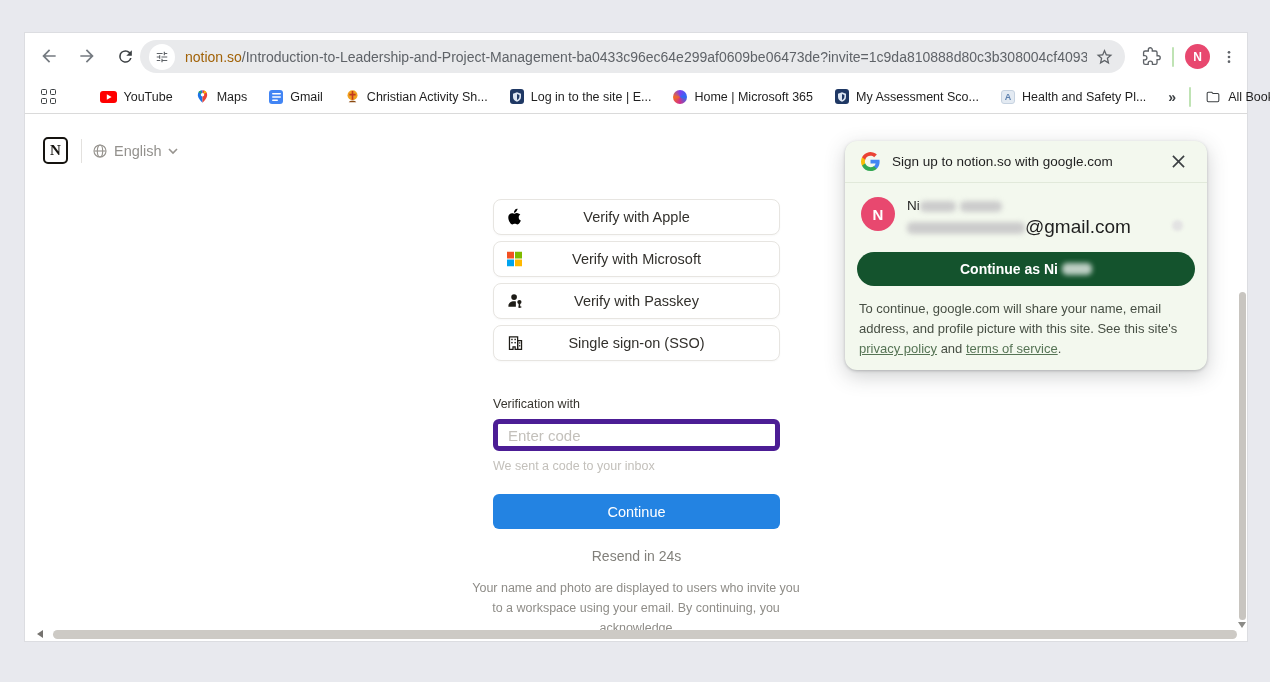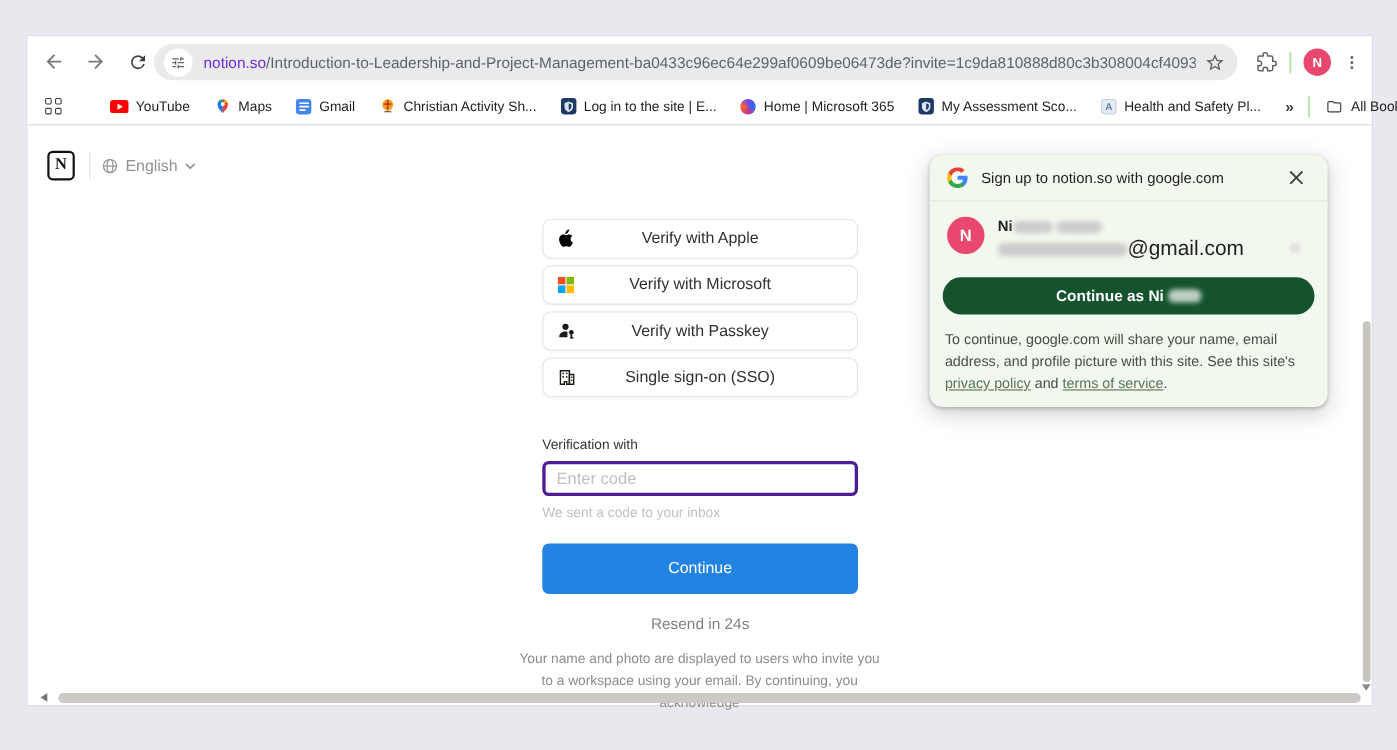--- a/index.html
+++ b/index.html
@@ -8,21 +8,21 @@
   .stage { position:relative; width:1270px; height:682px; background:#e8e9ee; }
 
   .window { position:absolute; left:25px; top:33px; width:1222px; height:608px; background:#fff; box-shadow:0 0 0 1px rgba(0,0,0,.05); }
 
   
   .toolbar { position:absolute; top:0; left:0; right:0; height:47px; background:#fff; }
   .nav-ic { position:absolute; top:7px; width:32px; height:32px; display:flex; align-items:center; justify-content:center; border-radius:50%; cursor:pointer; }
   .omnibox { position:absolute; left:115px; top:7px; width:985px; height:33px; background:#e9eaec; border-radius:17px; display:flex; align-items:center; padding:0 38px 0 9px; }
   .site-chip { width:26px; height:26px; min-width:26px; border-radius:50%; background:#fff; display:flex; align-items:center; justify-content:center; margin-right:10px; }
   .url { font-size:14px; white-space:nowrap; overflow:hidden; flex:1; }
-  .url .host { color:#6d28d9; }
+  .url .host { color:#a16207; }
   .url .path { color:#5f6368; }
   .star-btn { position:absolute; right:11px; top:50%; transform:translateY(-50%); display:flex; cursor:pointer; }
   .tb-right { position:absolute; right:10px; top:0; height:47px; display:flex; align-items:center; gap:11px; }
   .divider-green { width:2px; height:20px; background:#bfe3b4; border-radius:1px; }
   .avatar { width:25px; height:25px; border-radius:50%; background:#e8486f; color:#fff; font-size:12px; font-weight:bold; display:flex; align-items:center; justify-content:center; cursor:pointer; }
 
   
   .bookmarks { position:absolute; top:47px; left:0; right:0; height:34px; border-bottom:1px solid #dadada; display:flex; align-items:center; padding:0 12px 0 16px; gap:22px; background:#fff; }
   .bm { display:flex; align-items:center; gap:7px; font-size:12.5px; color:#1f1f1f; white-space:nowrap; cursor:pointer;justify-content:center; }
   .bm-right { margin-left:auto; display:flex; align-items:center; gap:14px; }
@@ -33,34 +33,34 @@
 
   
   .notion-logo { position:absolute; left:18px; top:104px; width:25px; height:27px; border:2.4px solid #15130f; border-radius:5px; background:#fff; display:flex; align-items:center; justify-content:center; font-family:"Liberation Serif", serif; font-weight:bold; font-size:15px; color:#15130f; }
   .lang-divider { position:absolute; left:56px; top:106px; width:1px; height:24px; background:#e3e1de; }
   .lang { position:absolute; left:67px; top:110px; display:flex; align-items:center; gap:6px; color:#93918d; font-size:14.5px; cursor:pointer; }
 
   .form { position:absolute; left:468px; top:166px; width:287px; }
   .vbtn { position:relative; height:36px; border:1px solid #e7e5e1; border-radius:8px; background:#fff; display:flex; align-items:center; justify-content:center; font-size:14.5px; font-weight:500; color:#32302c; margin-bottom:6px; box-shadow:0 1px 2px rgba(0,0,0,.03); cursor:pointer; }
   .vbtn .ic { position:absolute; left:13px; top:50%; transform:translateY(-50%); display:flex; }
   .code-label { margin-top:36px; font-size:12.5px; color:#37352f; }
-  .code-input { margin-top:8px; width:100%; height:32px; border:3px solid #4c1d95; border-radius:6px; padding:0 10px; font-size:15px; color:#37352f; outline:none; background:#fff; }
+  .code-input { margin-top:8px; width:100%; height:32px; border:5px solid #4c1d95; border-radius:6px; padding:0 10px; font-size:15px; color:#37352f; outline:none; background:#fff; }
   .code-input::placeholder { color:#c3c0bb; }
   .helper { margin-top:8px; font-size:12.5px; color:#c3c0bb; }
-  .continue-btn { margin-top:21px; width:100%; height:46px; border:none; border-radius:6px; background:#2383e2; color:#fff; font-size:14.5px; font-weight:500; cursor:pointer; }
+  .continue-btn { margin-top:21px; width:100%; height:35px; border:none; border-radius:6px; background:#2383e2; color:#fff; font-size:14.5px; font-weight:500; cursor:pointer; }
   .resend { margin-top:19px; text-align:center; font-size:14px; color:#82807b; cursor:pointer; }
   .footer-note { width:332px; margin:14px 0 0 -23px; text-align:center; font-size:12.5px; line-height:1.6; color:#8f8d88; }
 
   
   .popup { position:absolute; left:820px; top:108px; width:362px; height:229px; background:#f3f8ee; border-radius:12px; box-shadow:0 1px 3px rgba(60,64,67,.28), 0 6px 20px rgba(60,64,67,.25); z-index:5; }
   .popup-header { height:42px; display:flex; align-items:center; padding:0 18px 0 16px; border-bottom:1px solid #e1e9da; }
   .popup-title { margin-left:12px; flex:1; font-size:13.5px; color:#1f1f1f; }
   .close-x { width:22px; height:22px; display:flex; align-items:center; justify-content:center; cursor:pointer; }
   .popup-avatar { position:absolute; left:16px; top:56px; width:34px; height:34px; border-radius:50%; background:#e8486f; color:#fff; font-weight:bold; font-size:15px; display:flex; align-items:center; justify-content:center; }
-  .popup-name { position:absolute; left:62px; top:57px; font-size:13.5px; font-weight:700; color:#1f1f1f; }
+  .popup-name { position:absolute; left:62px; top:57px; font-size:13.5px; font-weight:400; color:#1f1f1f; }
   .popup-email { position:absolute; left:62px; top:75px; font-size:19px; color:#1f1f1f; }
   .blur { display:inline-block; vertical-align:middle; background:#cccccc; border-radius:5px; filter:blur(2.5px); }
   .blur-dot { position:absolute; right:24px; top:79px; width:11px; height:11px; border-radius:50%; background:#e3e3e3; filter:blur(1.5px); }
   .popup-btn { position:absolute; left:12px; top:111px; width:338px; height:34px; border:none; border-radius:17px; background:#14532d; color:#fff; font-weight:bold; font-size:14px; display:flex; align-items:center; justify-content:center; gap:4px; cursor:pointer; }
   .popup-btn .blur { background:rgba(255,255,255,.72); }
   .popup-disclaimer { position:absolute; left:14px; top:158px; width:334px; font-size:13px; line-height:20px; color:#474f44; }
   .plink { color:#567455; text-decoration:underline; cursor:pointer; }
 
   
   .vthumb { position:absolute; right:1px; top:259px; width:7px; height:328px; background:#c8c5c0; border-radius:4px; cursor:pointer; }

